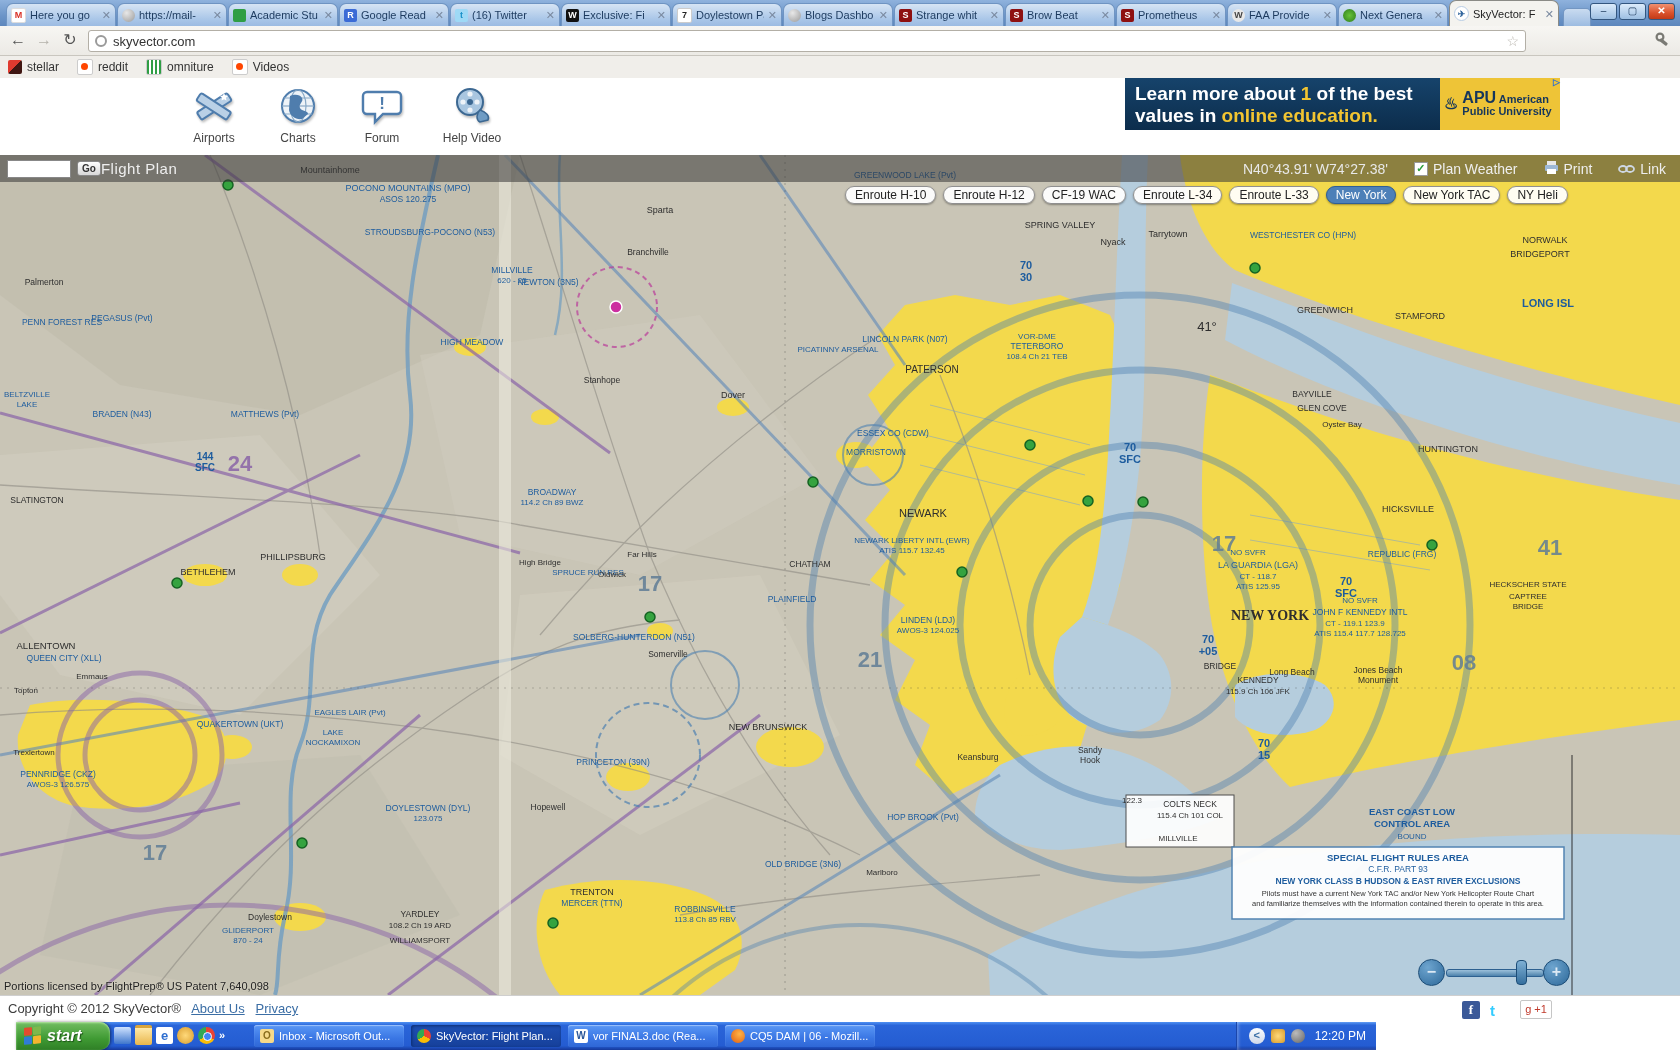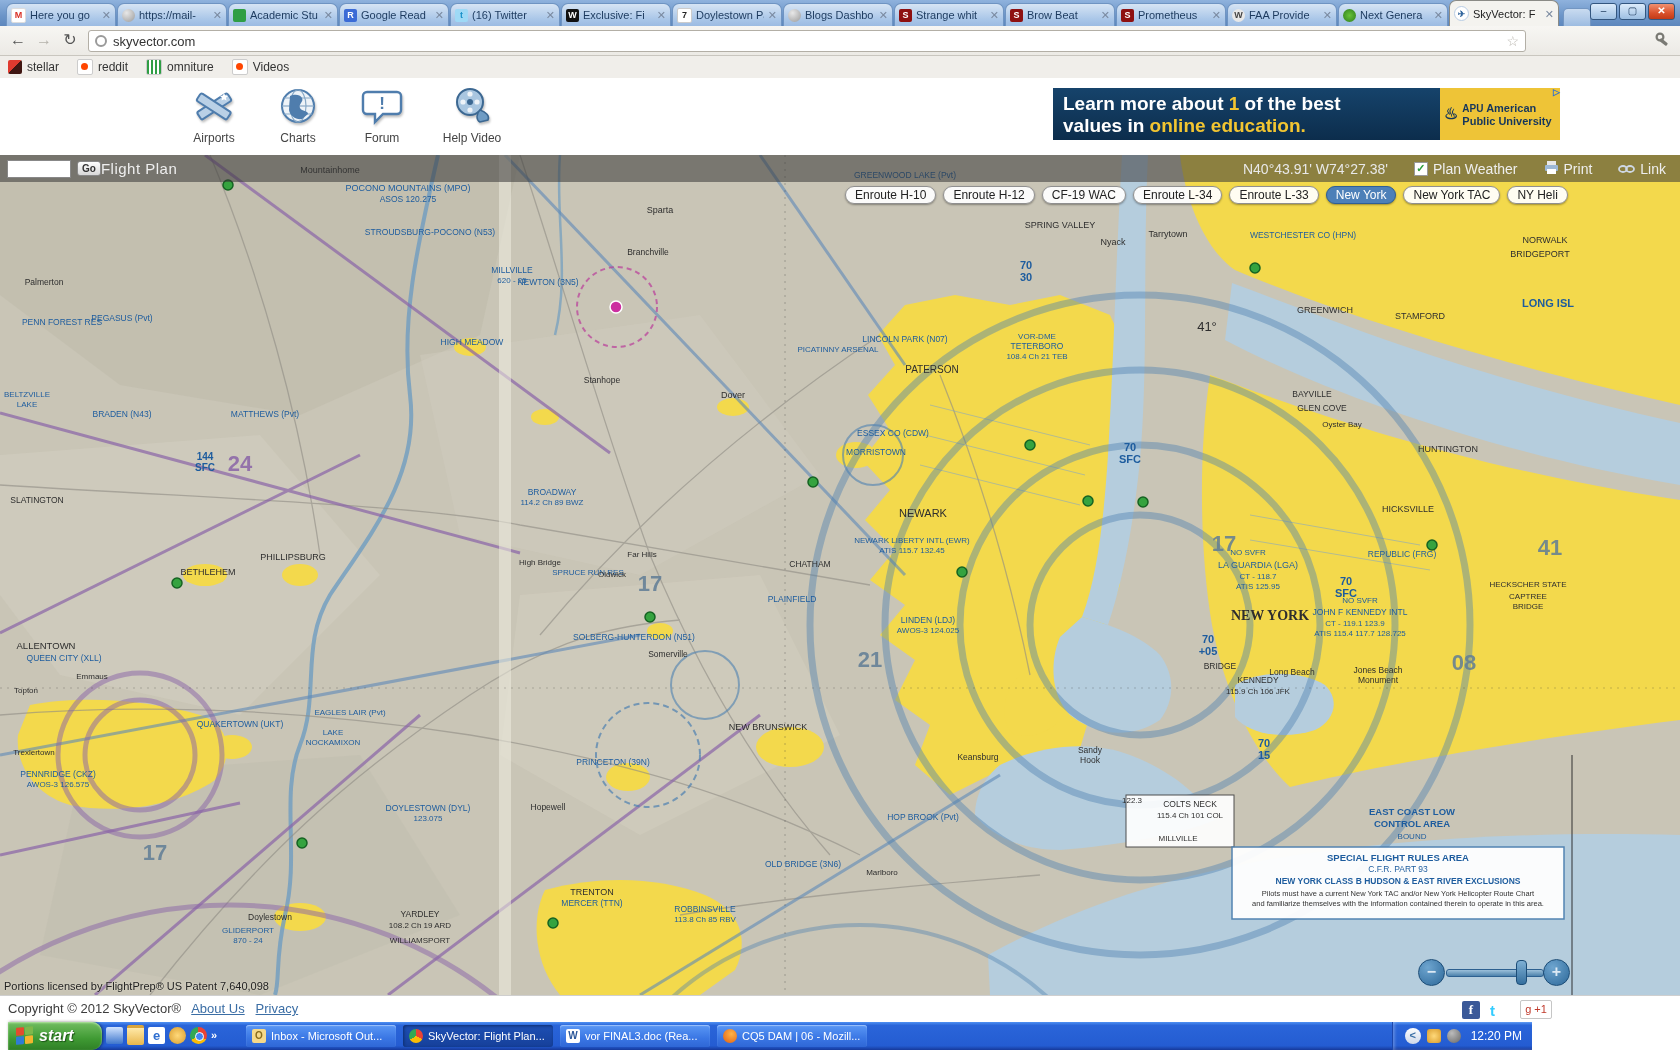--- a/index.html
+++ b/index.html
@@ -61,27 +61,27 @@
   
   #svheader{left:0;top:78px;width:1680px;height:77px;background:#fff;}
   #logo-sky{font-size:37px;font-weight:bold;color:#7fa8d0;}
   #logo-vector{font-size:37px;font-weight:bold;color:#4e4e4e;}
   #logo-reg{font-size:11px;color:#888;vertical-align:super;}
   #logo-tag{font-size:13px;color:#555;margin-top:-8px;margin-left:55px;}
   #sv-nav{left:185px;top:8px;display:flex;gap:26px;}
   .svnav-item{display:flex;flex-direction:column;align-items:center;gap:2px;font-size:12px;color:#444;width:58px;}
   .svnav-item svg{filter:drop-shadow(1px 2px 1px rgba(0,0,0,.25));}
   
-  #ad{right:120px;top:10px;width:507px;height:52px;display:flex;font-weight:bold;}
+  #ad{right:120px;top:0;width:435px;height:52px;display:flex;font-weight:bold;}
   #ad-left{flex:1;background:linear-gradient(#16436b,#0c2d4c);color:#fff;padding:5px 10px;font-size:19px;line-height:22px;}
   .ad-hl{color:#f2c531;}
   #ad-right{width:112px;background:#eec437;color:#15365c;font-size:11px;line-height:12px;
     display:flex;align-items:center;gap:4px;padding:0 4px;position:relative;}
   #ad-torch{font-size:16px;}
-  #apu-abbr{font-weight:bold;font-size:10px;}
+  #apu-abbr{font-weight:bold;font-size:16px;}
   #adchoices{position:absolute;right:0;top:-2px;color:#2f6fd0;font-size:9px;}
 
   
   #map{left:0;top:155px;width:1680px;height:840px;background:#c9c5b6;overflow:hidden;}
   #mapsvg{position:absolute;left:0;top:0;}
   #flightbar{left:0;top:0;width:1680px;height:27px;background:rgba(55,55,55,.55);
     display:flex;align-items:center;color:#eee;font-size:14px;z-index:4;}
   #fp-input{width:58px;height:14px;margin-left:7px;border:1px solid #888;background:#fff;font-size:11px;}
   #fp-go{margin-left:6px;font-size:10px;font-weight:bold;color:#333;background:linear-gradient(#fdfdfd,#d8d8d8);
     border:1px solid #888;border-radius:3px;padding:1px 4px;}
@@ -112,21 +112,21 @@
   #copyright{left:8px;top:5px;}
   #footer a{color:#3b6ea5;margin-top:32px;}
   #social{right:128px;top:4px;display:flex;gap:10px;align-items:center;}
   #fb-icon{width:18px;height:18px;background:#3b5998;color:#fff;border-radius:2px;
     font-family:"Liberation Serif",serif;font-weight:bold;text-align:center;line-height:18px;}
   #tw-icon{width:20px;height:16px;color:#33ccff;font-weight:bold;font-size:15px;}
   #gplus-icon{width:30px;height:17px;border:1px solid #c6c6c6;border-radius:2px;background:#fff;
     font-size:11px;text-align:center;line-height:16px;color:#c0392b;}
 
   
-  #taskbar{left:8px;top:1022px;width:1524px;height:28px;
+  #taskbar{left:16px;top:1022px;width:1360px;height:28px;
     background:linear-gradient(#4f91f2,#2a65d9 12%,#245cd2 85%,#16399b);}
   #startbtn{left:0;top:0;height:28px;width:94px;border-radius:0 10px 10px 0;
     background:linear-gradient(#72bd62,#3f9a33 60%,#2f7f26);box-shadow:inset 0 1px 2px #b5e6a5,1px 0 3px rgba(0,0,0,.5);
     display:flex;align-items:center;gap:5px;padding-left:8px;box-sizing:border-box;}
   #start-label{color:#fff;font-weight:bold;font-style:italic;font-size:16px;text-shadow:1px 1px 1px #1d5417;}
   #startflag{width:18px;height:18px;display:grid;grid-template-columns:8px 8px;grid-template-rows:8px 8px;gap:1px;transform:skewY(-6deg);}
   #startflag i{border-radius:1px;}
   #quicklaunch{left:98px;top:3px;display:flex;gap:4px;align-items:center;}
   .ql{width:17px;height:17px;border-radius:2px;}
   .ql-app{background:linear-gradient(#cfe3ff,#3f76cc);}

